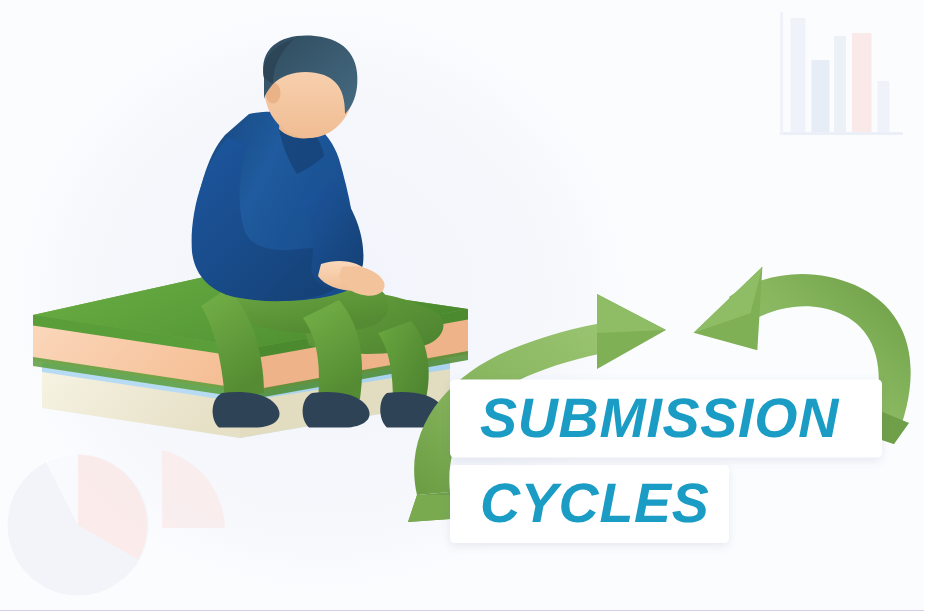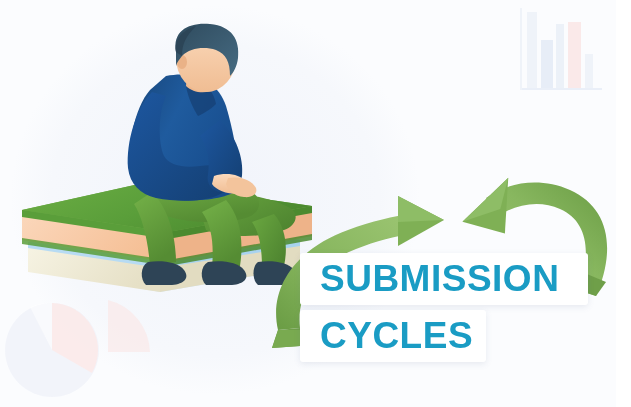--- a/index.html
+++ b/index.html
@@ -7,20 +7,21 @@
     padding: 0;
     background: #ffffff;
   }
   #stage {
     position: relative;
     width: 616px;
     height: 407px;
     overflow: hidden;
     background: #4c1d95;
     font-family: "Liberation Sans", sans-serif;
+    font-style: italic;
   }
   #art {
     position: absolute;
     left: 0; top: 0;
     width: 631px;
     height: 407px;
     display: block;
   }
   .text-layer {
     position: absolute;

